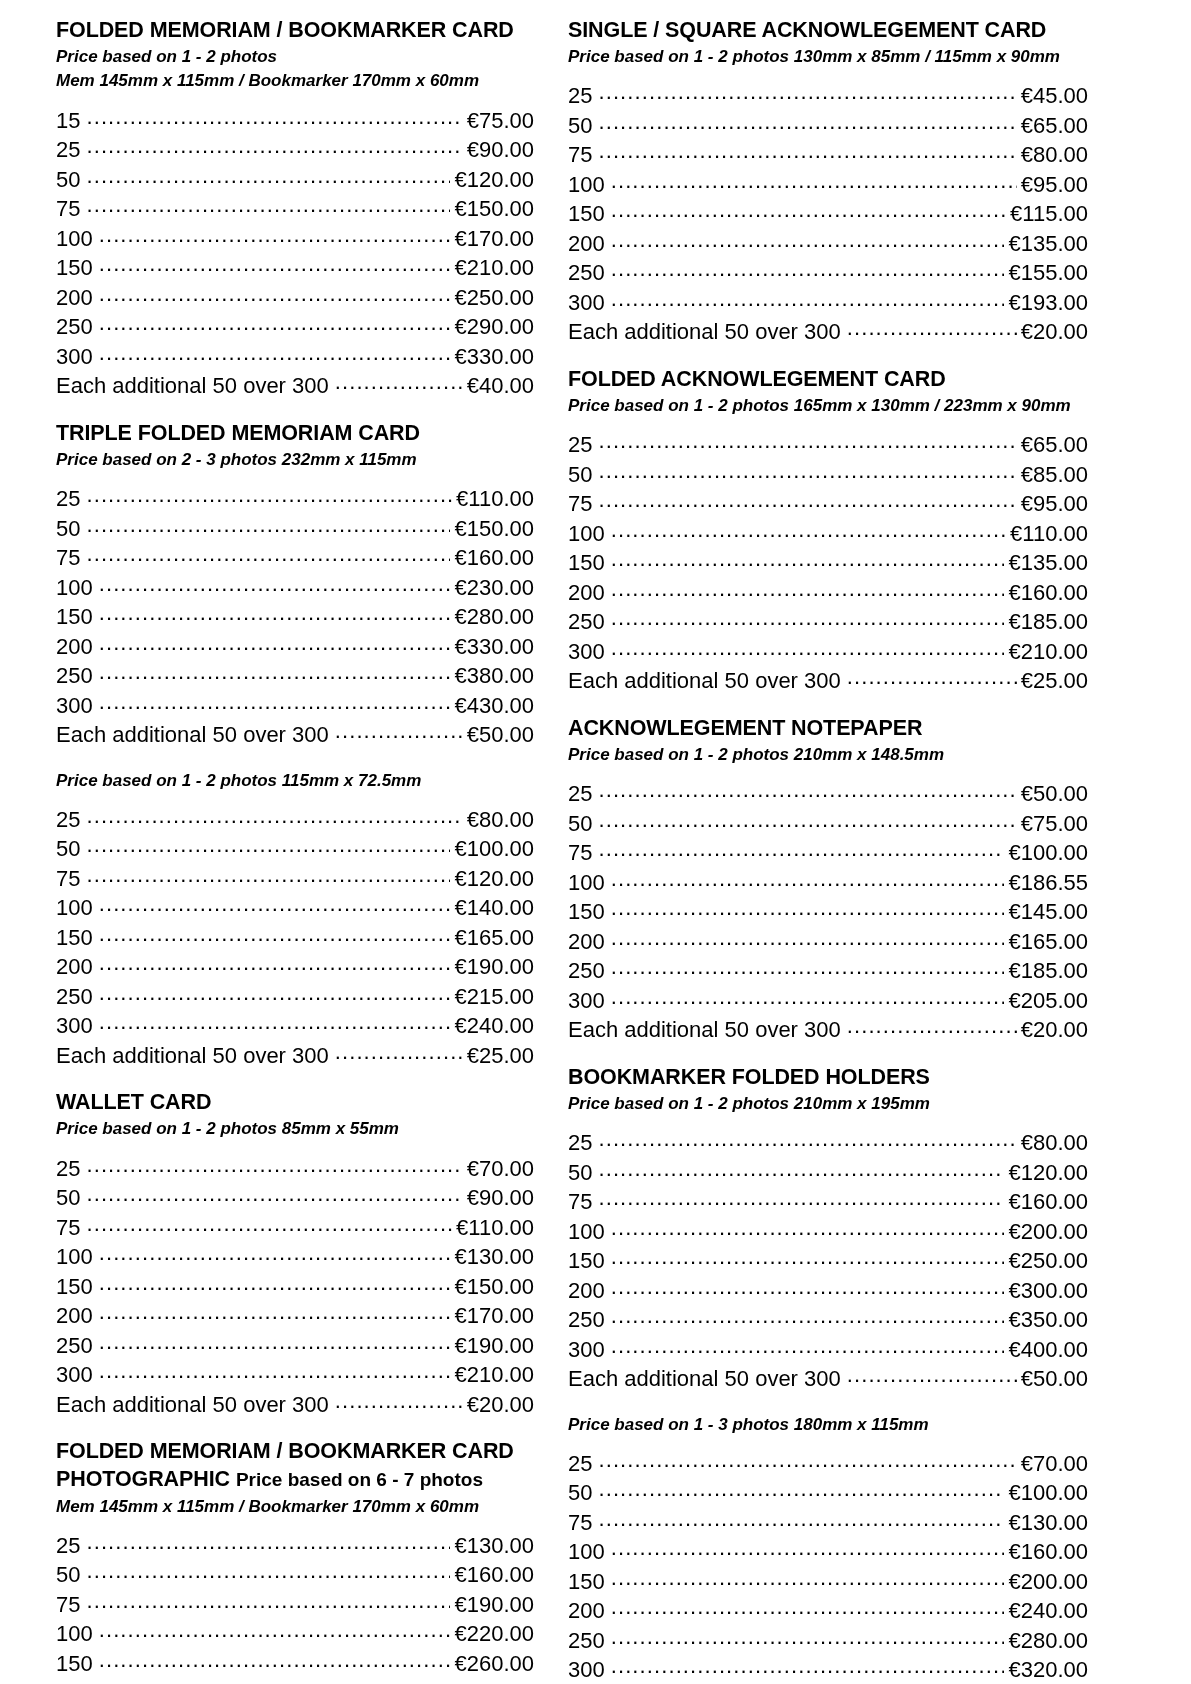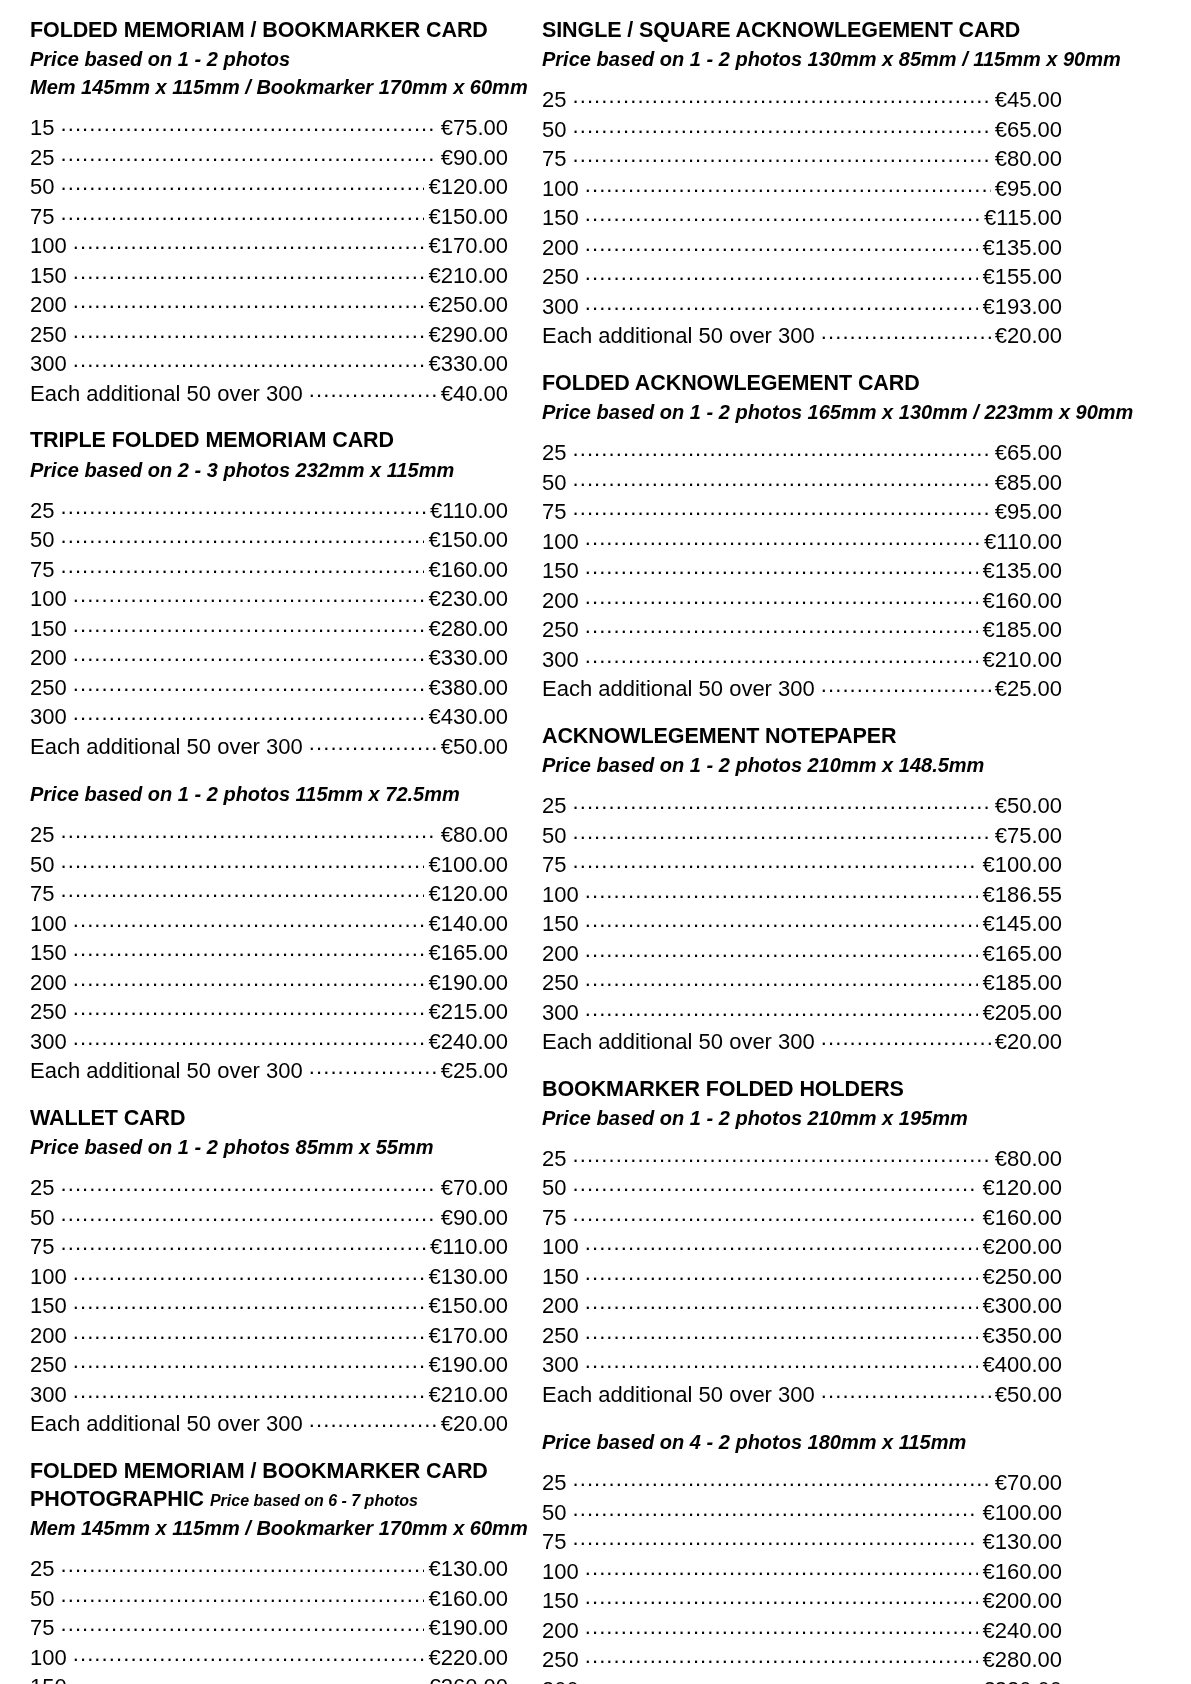--- a/index.html
+++ b/index.html
@@ -12,21 +12,21 @@
     height: 1684px;
     font-family: "Liberation Sans", sans-serif;
     color: #000000;
     -webkit-font-smoothing: antialiased;
   }
   .page {
     position: relative;
     width: 1191px;
     height: 1684px;
     box-sizing: border-box;
-    padding: 18px 46px 10px 30px;
+    padding: 18px 46px 10px 56px;
     overflow: hidden;
   }
   .columns {
     display: flex;
     gap: 34px;
     align-items: flex-start;
   }
   .col {
     width: 478px;
     flex: 0 0 478px;
@@ -47,28 +47,27 @@
     font-weight: bold;
     letter-spacing: -0.1px;
     line-height: 1.18;
     margin: 0 0 3px 0;
     white-space: nowrap;
   }
   .sec-title.two-line {
     white-space: normal;
   }
   .sec-title .inline-sub {
-    font-size: 16px;
-    font-style: italic;
+    font-size: 19px;
     font-weight: bold;
     letter-spacing: 0;
     text-align: right;
   }
   .sec-sub {
-    font-size: 20px;
+    font-size: 17px;
     font-style: italic;
     font-weight: bold;
     line-height: 1.3;
     margin: 0 0 2px 0;
     white-space: nowrap;
   }
 
   
   .rows {
     margin-top: 13px;
@@ -572,21 +571,21 @@
             </div>
           <div class="row extra">
               <span class="qty">Each additional 50 over 300</span>
               <span class="leader"></span>
               <span class="price">€50.00</span>
             </div>
         </div>
       </div>
 
       <div class="section">
-        <div class="sec-sub">Price based on 4 - 2 photos 180mm x 115mm</div>
+        <div class="sec-sub">Price based on 1 - 3 photos 180mm x 115mm</div>
         <div class="rows">
           <div class="row">
               <span class="qty">25</span>
               <span class="leader"></span>
               <span class="price">€70.00</span>
             </div>
           <div class="row">
               <span class="qty">50</span>
               <span class="leader"></span>
               <span class="price">€100.00</span>

